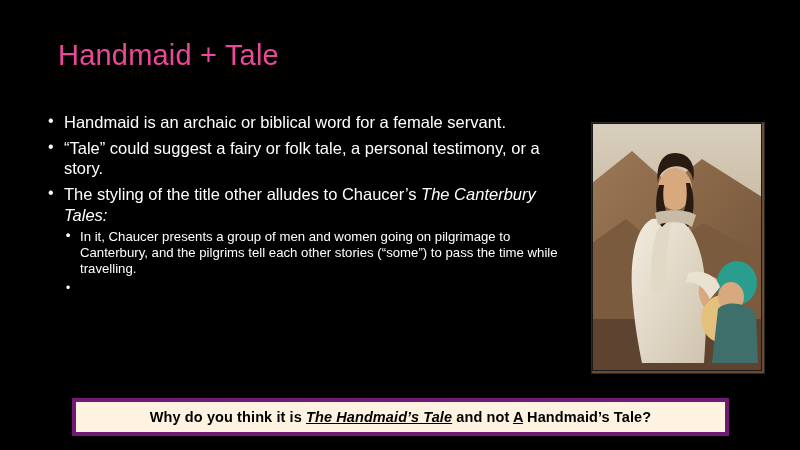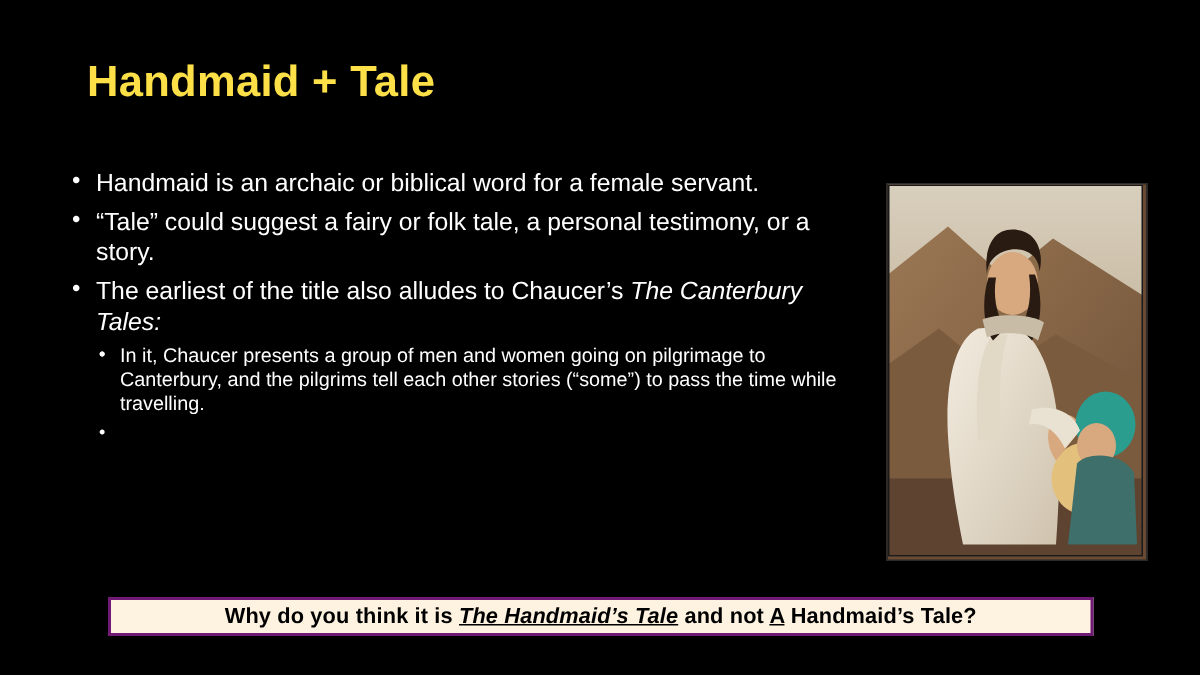--- a/index.html
+++ b/index.html
@@ -14,22 +14,22 @@
     background: #000000;
     overflow: hidden;
     font-family: "Liberation Sans", sans-serif;
     color: #ffffff;
   }
   .title {
     position: absolute;
     left: 58px;
     top: 40px;
     font-size: 29px;
-    font-weight: 700;
-    color: #fde047;
+    font-weight: 400;
+    color: #ec4899;
     letter-spacing: 0.2px;
     line-height: 1.1;
   }
   .body {
     position: absolute;
     left: 46px;
     top: 112px;
     width: 520px;
   }
   ul.lvl1 {
@@ -87,23 +87,23 @@
     background: #6b4a33;
   }
   .picture svg {
     display: block;
   }
   .banner {
     position: absolute;
     left: 72px;
     top: 398px;
     width: 657px;
-    height: 26px;
+    height: 38px;
     background: #fdf3e0;
-    border: 2px solid #701a75;
+    border: 4px solid #701a75;
     box-sizing: border-box;
     display: flex;
     align-items: center;
     justify-content: center;
   }
   .banner-text {
     font-size: 14.5px;
     font-weight: bold;
     color: #000000;
     white-space: nowrap;
@@ -132,21 +132,21 @@
         <span>Handmaid is an archaic or biblical word for a female servant.</span>
       </li>
 
       <li>
         <span class="bullet">•</span>
         <span>“Tale” could suggest a fairy or folk tale, a personal testimony, or a story.</span>
       </li>
 
       <li>
         <span class="bullet">•</span>
-        <span>The earliest of the title also alludes to Chaucer’s </span><span class="ital">The Canterbury Tales:</span>
+        <span>The styling of the title other alludes to Chaucer’s </span><span class="ital">The Canterbury Tales:</span>
 
         <ul class="lvl2">
           <li>
             <span class="bullet">•</span>
           </li>
           <li>
             <span class="bullet">•</span>
             <span>In it, Chaucer presents a group of men and women going on pilgrimage to Canterbury,  and the pilgrims tell each other stories (“some”) to pass the time while travelling.</span>
           </li>
           <li>

